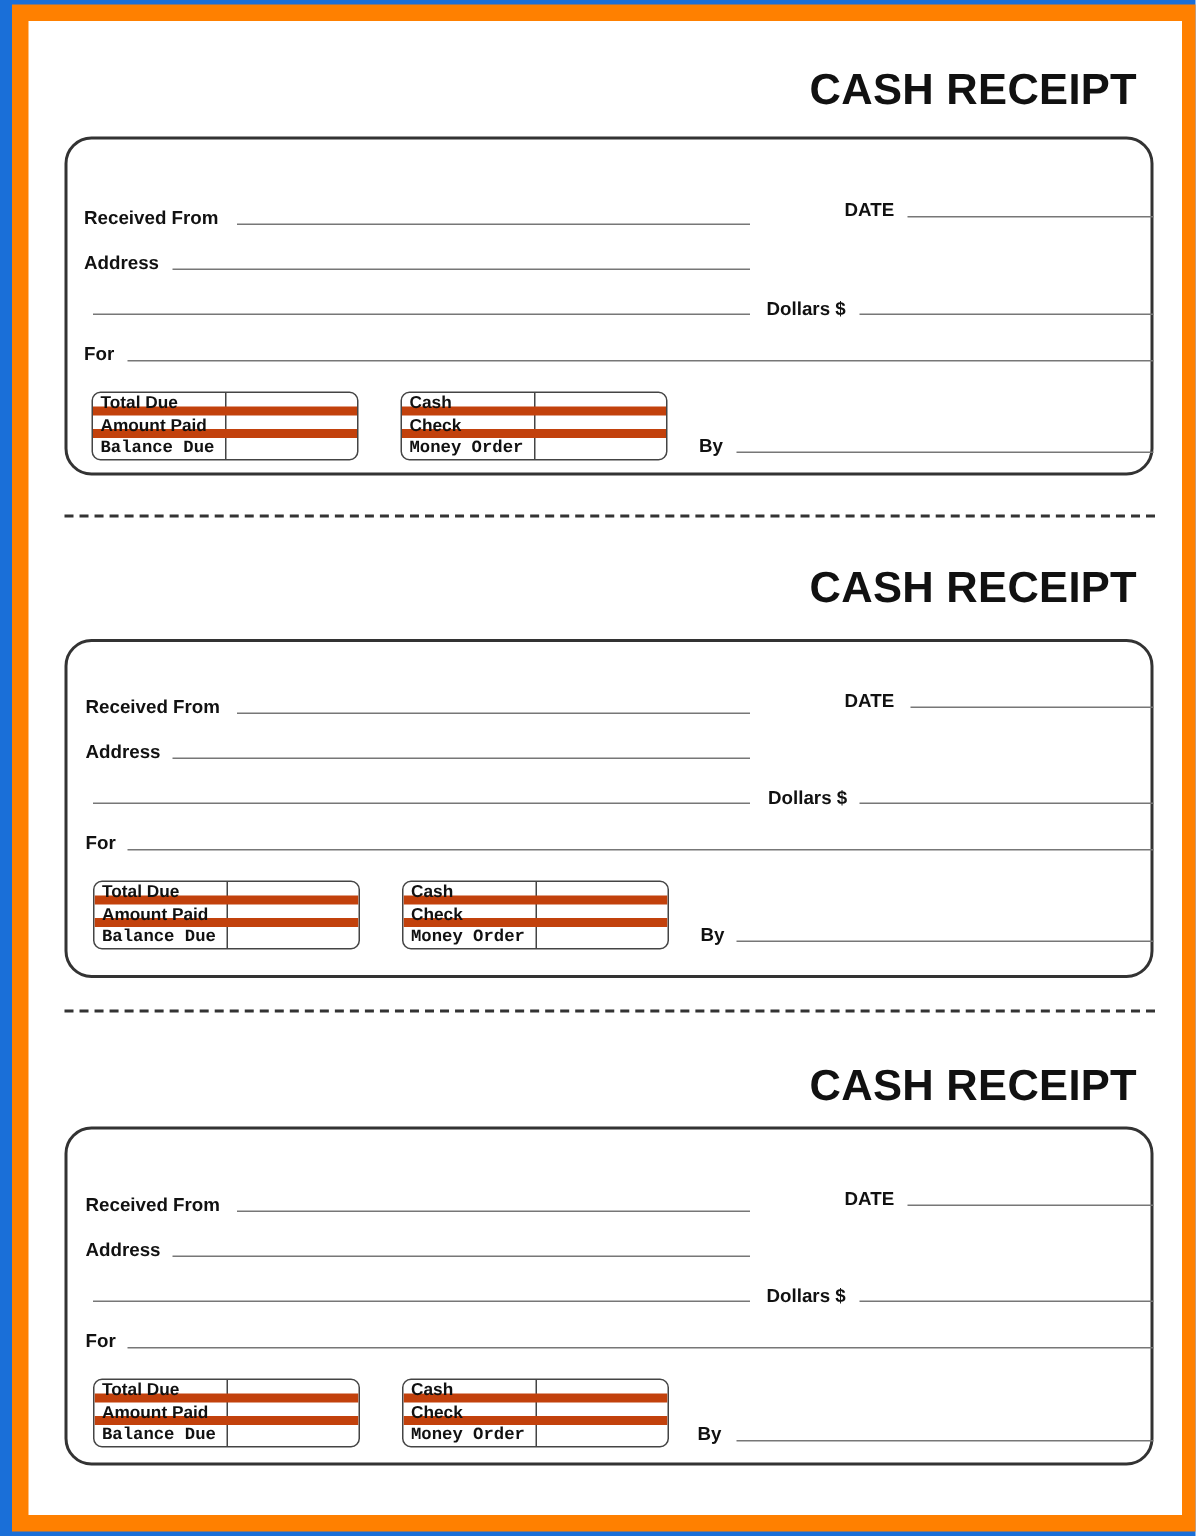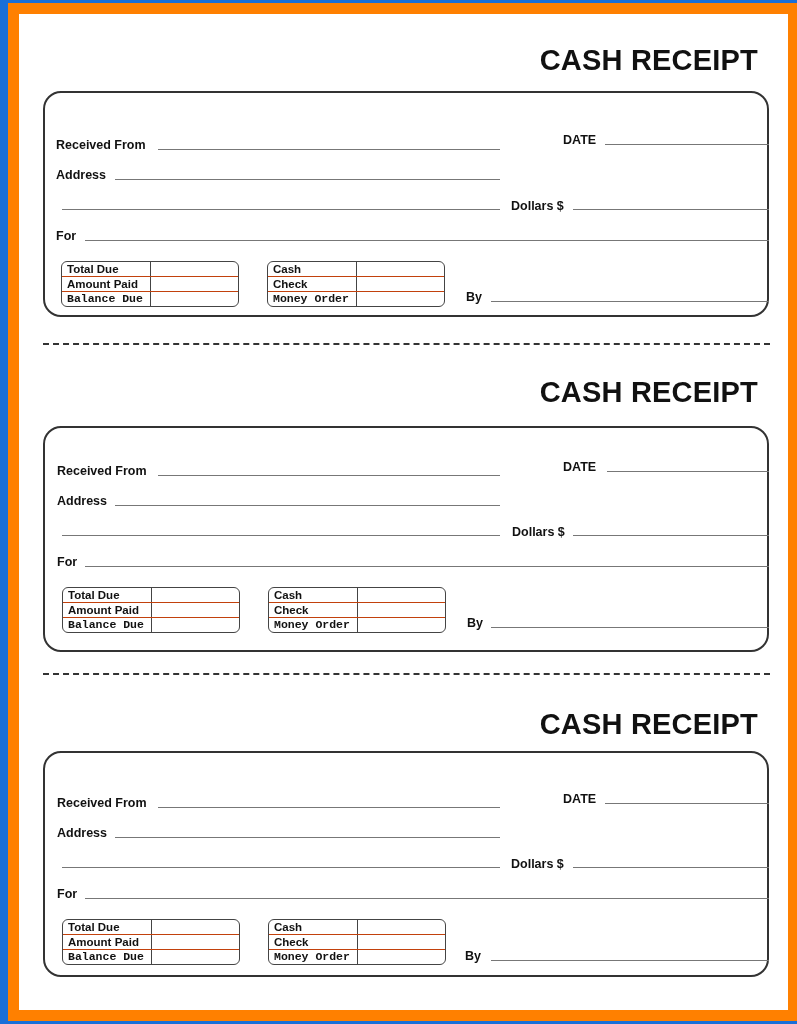--- a/index.html
+++ b/index.html
@@ -30,21 +30,21 @@
     white-space: nowrap;
   }
   .line {
     position: absolute; height: 0; border-top: 1.5px solid #777;
   }
   .tbl {
     position: absolute; width: 178px; height: 46px; border: 1.3px solid #444;
     border-radius: 6px; box-sizing: border-box; overflow: hidden;
   }
   .tbl .row {
-    position: relative; height: 15px; border-bottom: 1px solid #c2410c;
+    position: relative; height: 15px; border-bottom: 6px solid #c2410c;
     box-sizing: border-box;
   }
   .tbl .row:last-child { border-bottom: none; font-family: Liberation Mono, monospace; }
   .tbl .row .cell-lbl {
     position: absolute; left: 5px; top: 0px; font-weight: bold; font-size: 11.5px; color: #111;
     line-height: 14px;
   }
   .tbl .vline {
     position: absolute; top: 0; bottom: 0; width: 0; border-left: 1.3px solid #444;
   }

